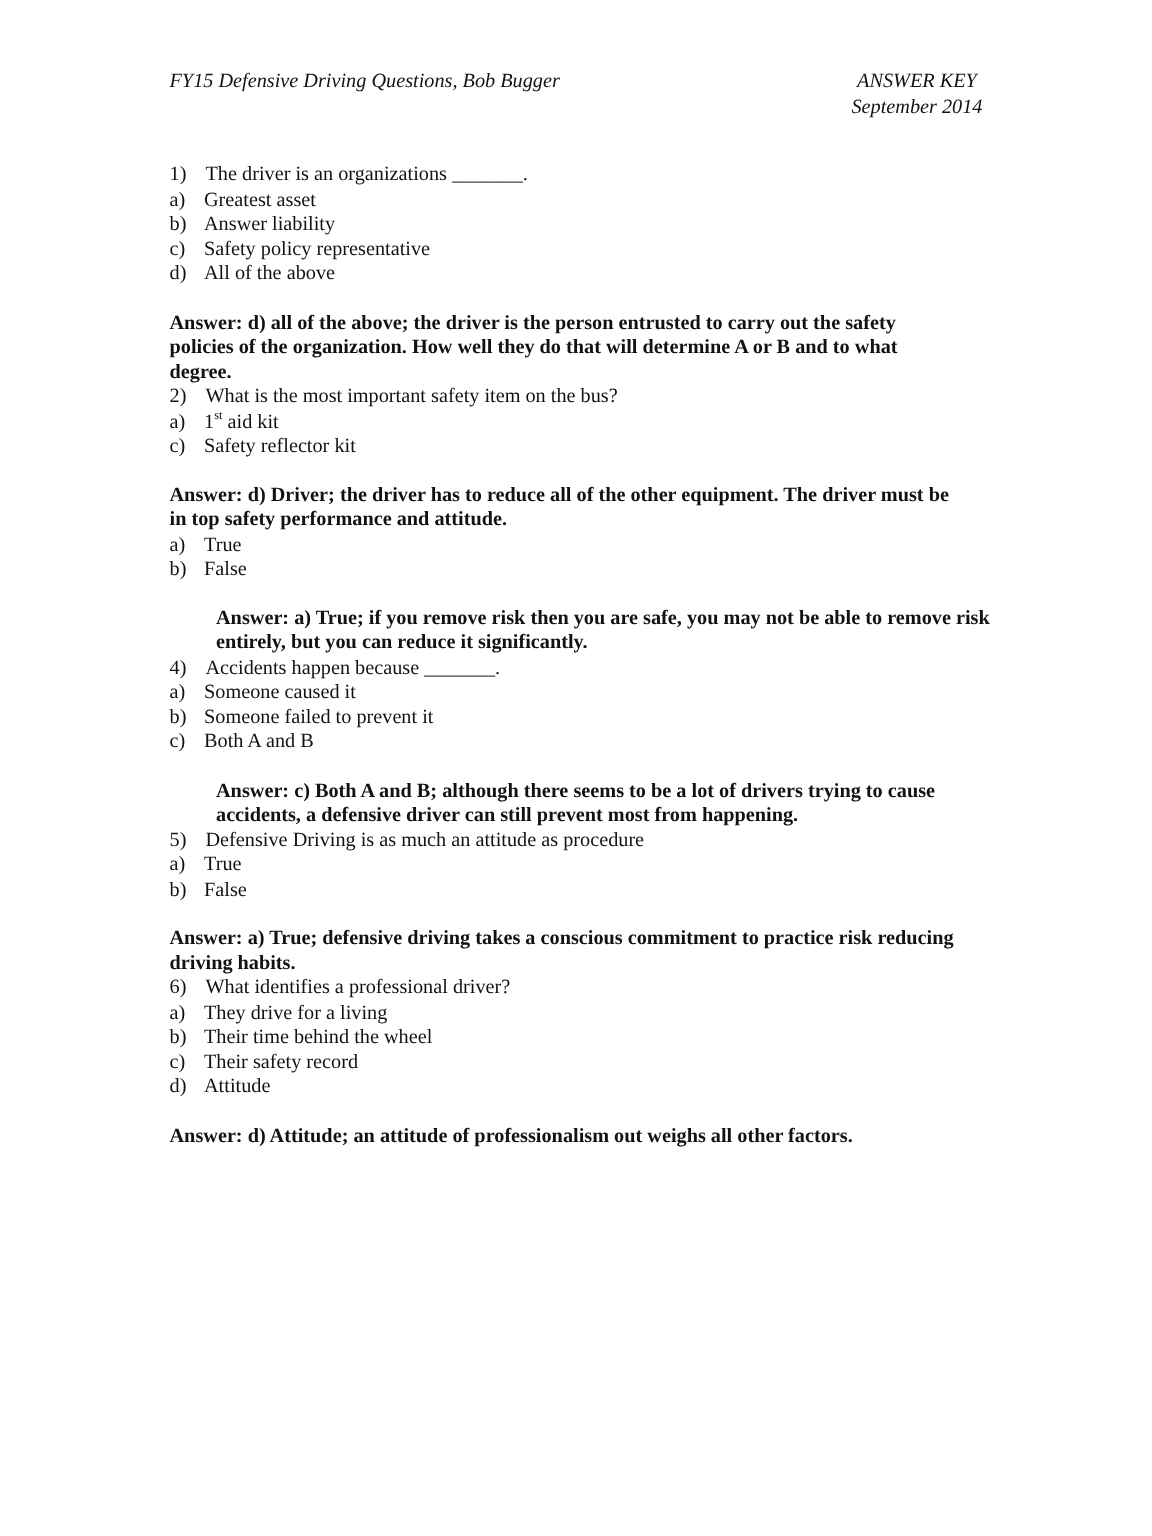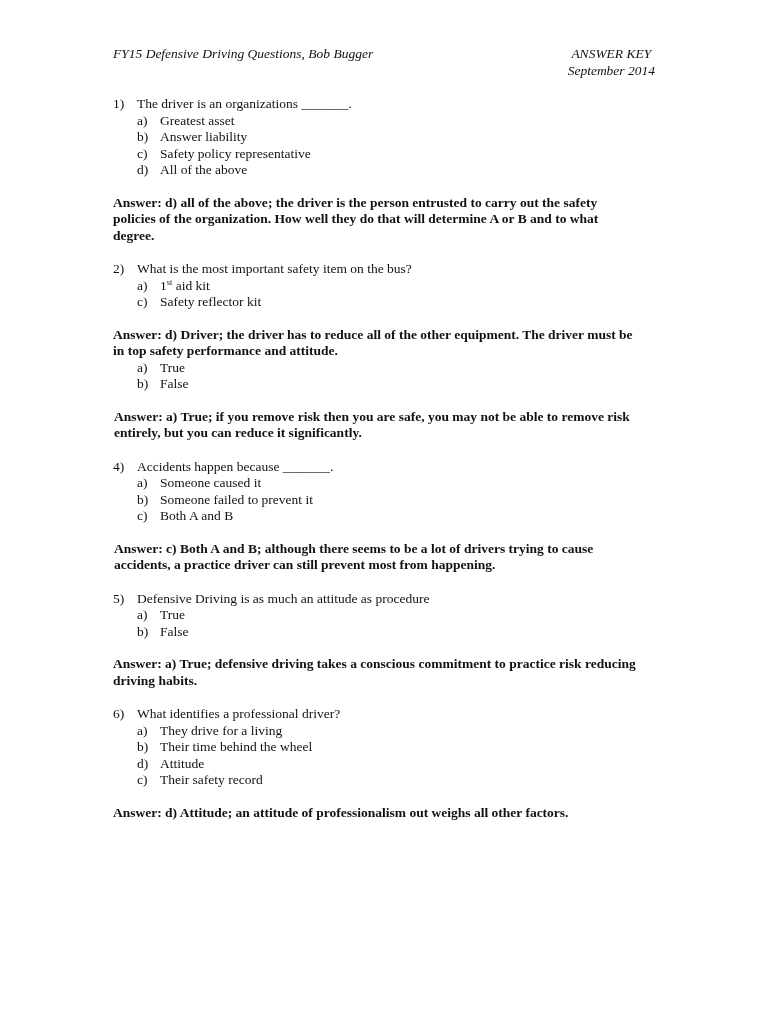--- a/index.html
+++ b/index.html
@@ -14,31 +14,31 @@
     box-sizing:border-box;
     width:768px; height:1024px;
     padding:46px 100px 0 113px;
     font-size:13.5px;
     line-height:16.5px;
   }
   .doc-header { display:flex; justify-content:space-between; align-items:flex-start;font-style:italic; }
   .doc-title { white-space:nowrap; }
   .header-right { text-align:center; white-space:nowrap; padding-right:13px; }
 
-  .q-line { margin-top:17px; white-space:nowrap; }
-  .q-line.first { margin-top:17px; }
+  .q-line { white-space:nowrap; }
+  .q-line.first { margin-top:29px; }
   .q-num { display:inline-block; width:24px; vertical-align:top; }
   .q-text { }
-  .opt { margin-left:24px; white-space:nowrap; }
+  .opt { white-space:nowrap; }
   .opt-letter { display:inline-block; width:23px; vertical-align:top; }
   .answer {
     margin:16px 0 0 0;
     font-weight:bold;
   }
-  .answer.indent { margin-left:1px; }
+  .answer.indent { margin-left:31px; }
   .answer .u { }
   .answer .rest { white-space:pre-line; }
   sup.ord { font-size:62%; vertical-align:super; line-height:0; }
 </style>
 </head>
 <body>
 
 <div class="page">
 
   <div class="doc-header">
@@ -102,21 +102,21 @@
     <div class="opt">
       <span class="opt-letter">a)</span><span>Someone caused it</span>
     </div>
     <div class="opt">
       <span class="opt-letter">b)</span><span>Someone failed to prevent it</span>
     </div>
     <div class="opt">
       <span class="opt-letter">c)</span><span>Both A and B</span>
     </div>
     <p class="answer indent"><span>Answer: c) Both A and B</span><span class="rest">; although there seems to be a lot of drivers trying to cause
-accidents, a practice driver can still prevent most from happening.</span></p>
+accidents, a defensive driver can still prevent most from happening.</span></p>
   </div>
 
   <div>
     <div class="q-line">
       <span class="q-num">5)</span><span class="q-text">Defensive Driving is as much an attitude as procedure</span>
     </div>
     <div class="opt">
       <span class="opt-letter">a)</span><span>True</span>
     </div>
     <div class="opt">
@@ -130,21 +130,21 @@
     <div class="q-line">
       <span class="q-num">6)</span><span class="q-text">What identifies a professional driver?</span>
     </div>
     <div class="opt">
       <span class="opt-letter">a)</span><span>They drive for a living</span>
     </div>
     <div class="opt">
       <span class="opt-letter">b)</span><span>Their time behind the wheel</span>
     </div>
     <div class="opt">
-      <span class="opt-letter">d)</span><span>Attitude</span>
+      <span class="opt-letter">c)</span><span>Their safety record</span>
     </div>
     <div class="opt">
-      <span class="opt-letter">c)</span><span>Their safety record</span>
+      <span class="opt-letter">d)</span><span>Attitude</span>
     </div>
     <p class="answer"><span class="u">Answer: d) Attitude</span><span class="rest">; an attitude of professionalism out weighs all other factors.</span></p>
   </div>
 
 </div>
 
 </body></html>

